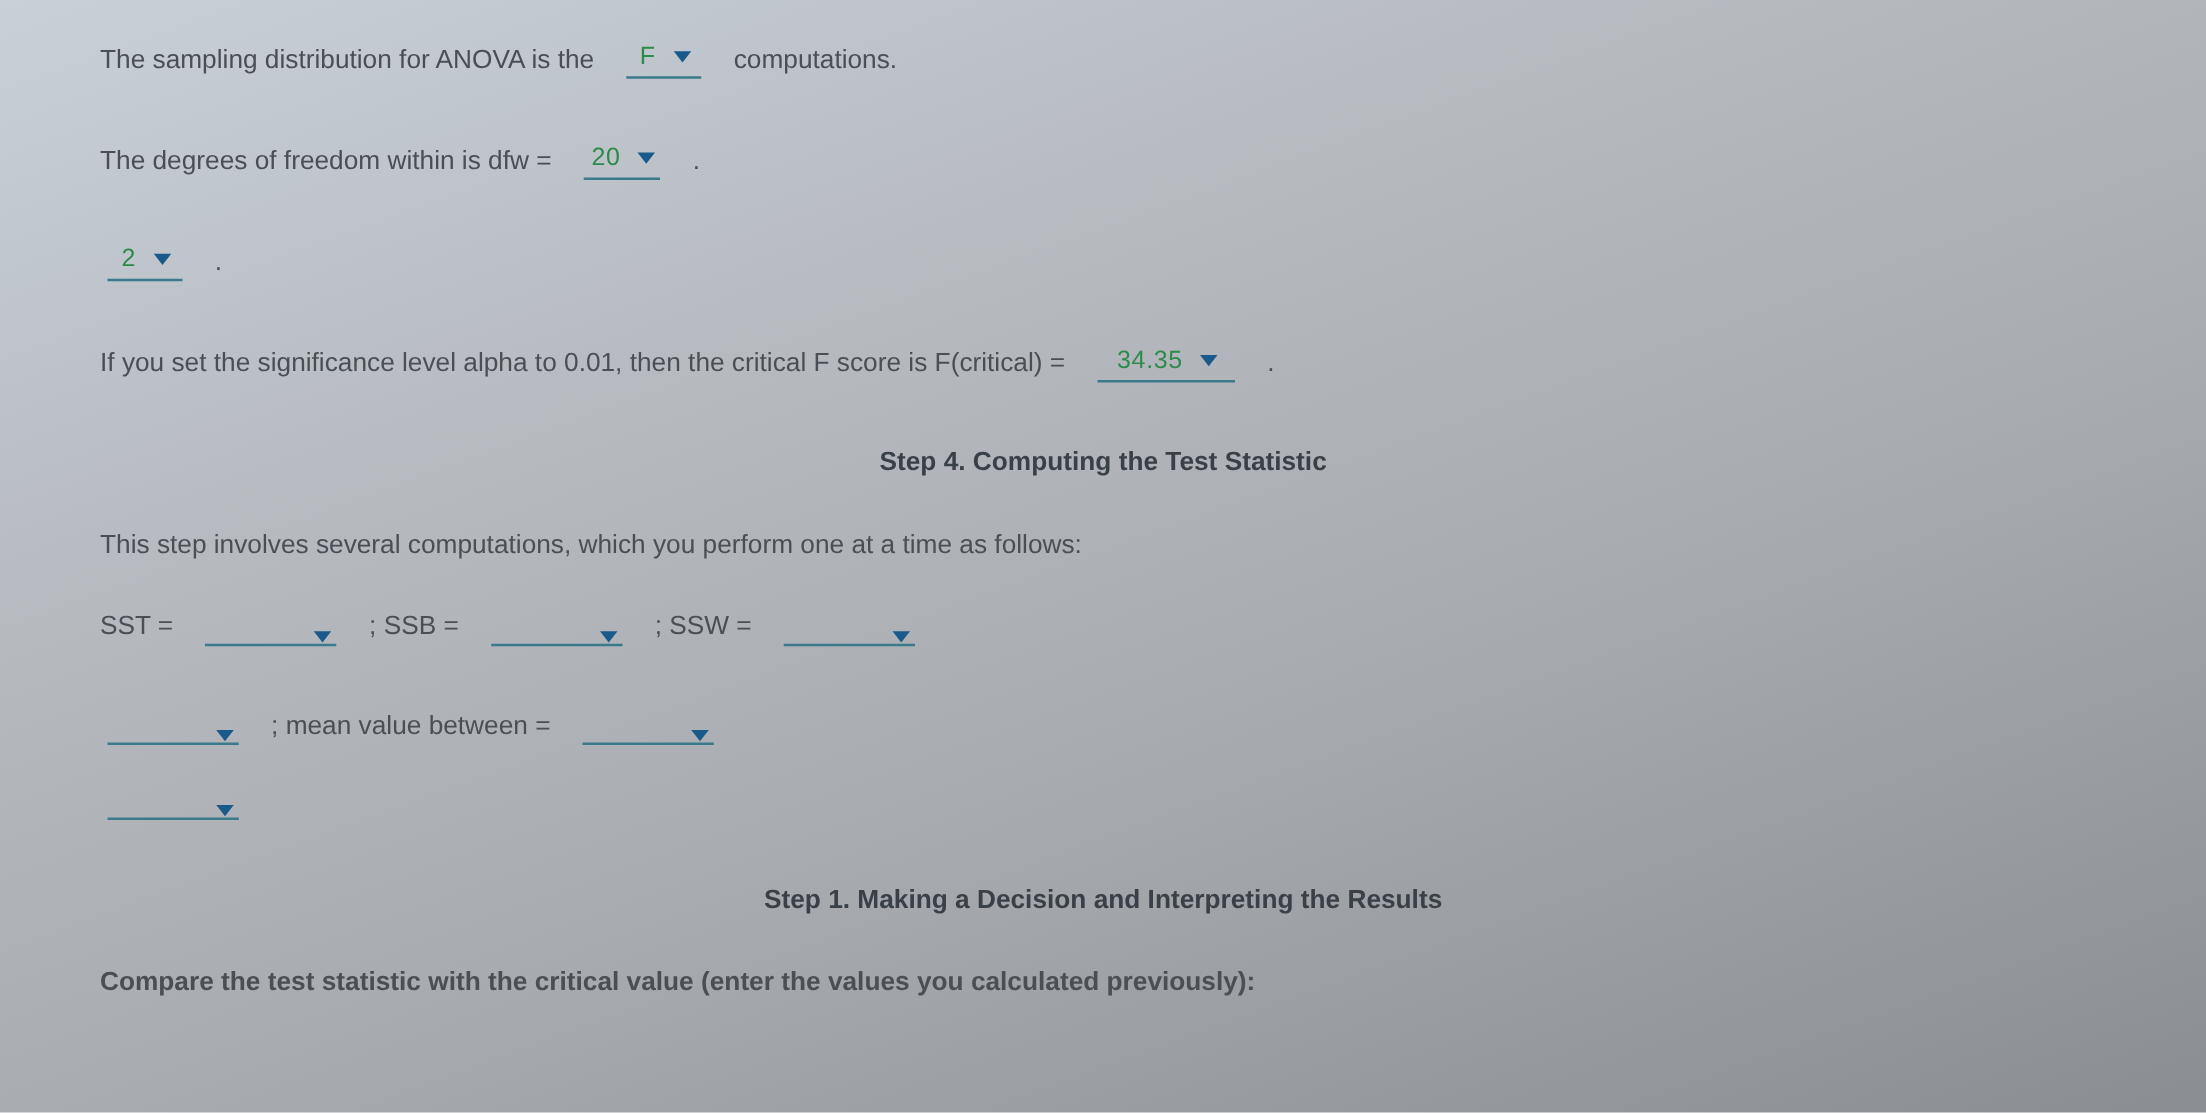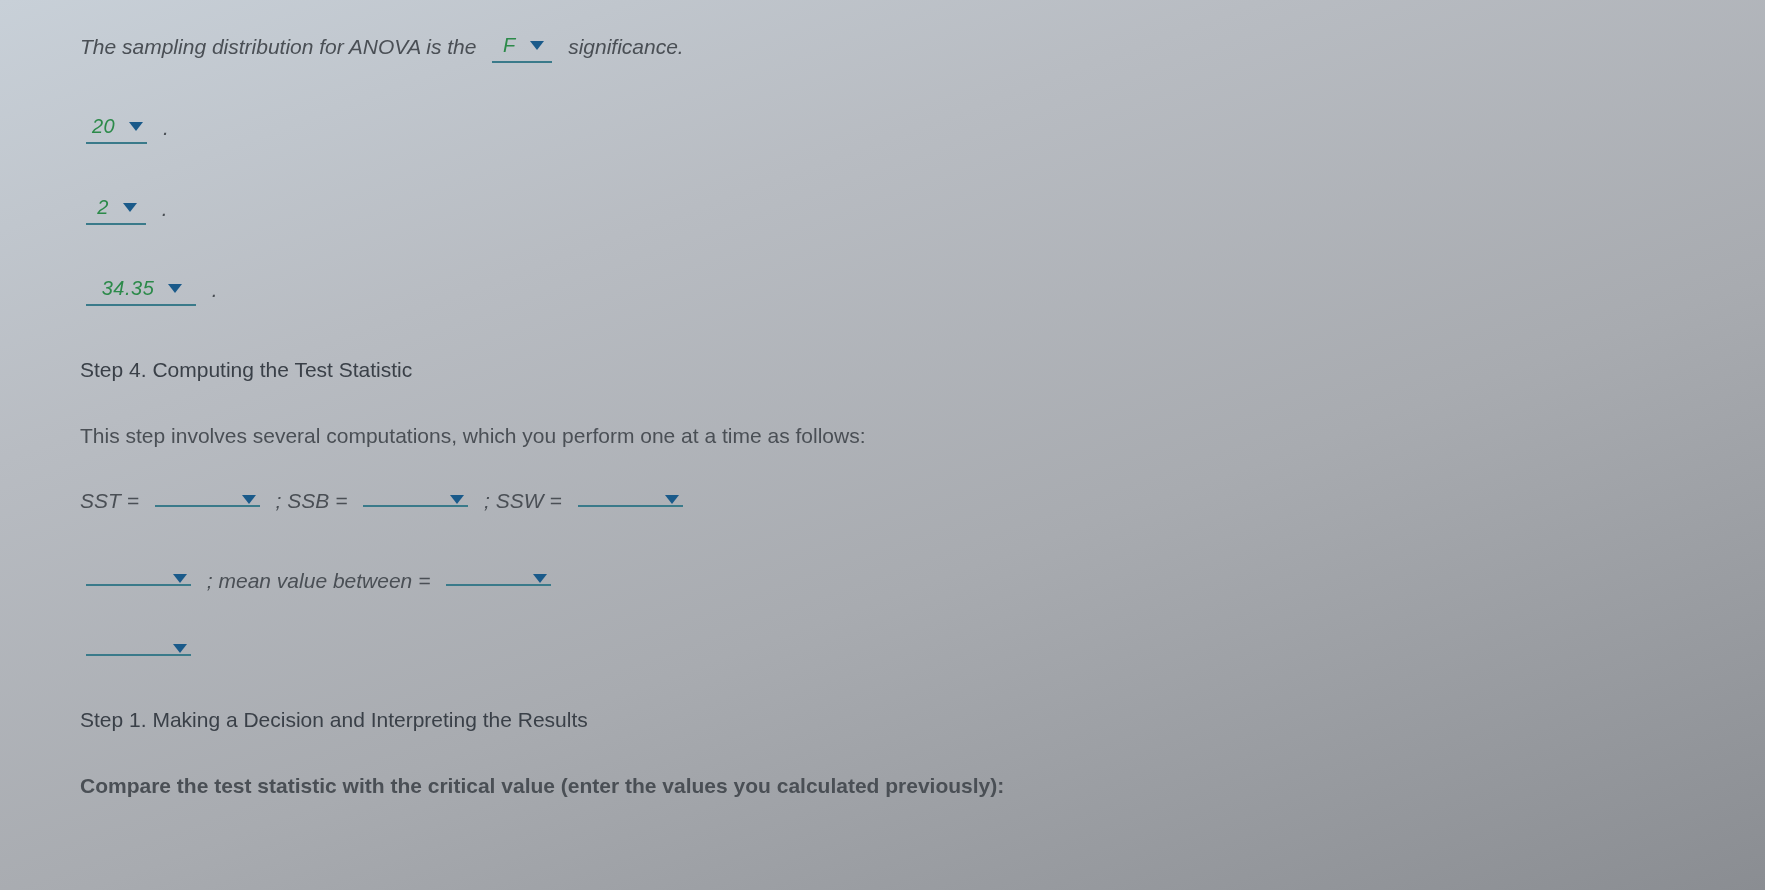--- a/index.html
+++ b/index.html
@@ -14,24 +14,23 @@
       height: 890px;
       padding: 30px 80px;
       color: #4a4f55;
       font-size: 21px;
       line-height: 1.5;
       overflow: hidden;
     }
     .line {
       margin-bottom: 48px;
       display: flex;
-      align-items: center;
+      align-items: flex-end;
       flex-wrap: wrap;
-      gap: 4px;
-      font-style: italic;
+      gap: 14px;
     }
     .text {
       white-space: pre;
     }
     .dropdown {
       display: inline-flex;
       align-items: center;
       border-bottom: 2px solid #3a7a8a;
       padding: 0 4px 1px 6px;
       margin: 0 6px;
@@ -57,64 +56,67 @@
     .dd-caret {
       width: 0;
       height: 0;
       border-left: 7px solid transparent;
       border-right: 7px solid transparent;
       border-top: 9px solid #1a5a8a;
       display: inline-block;
       flex-shrink: 0;
     }
     .step-heading {
-      font-weight: normal;
+      font-weight: bold;
       color: #3a4048;
       font-size: 21px;
       margin-bottom: 34px;
       margin-top: 4px;
+      text-align: center;
     }
     .para {
       margin-bottom: 34px;
       color: #4a4f55;
     }
     .last {
       margin-bottom: 8px;
       font-weight: bold;
     }
   </style>
 </head>
 <body>
 
 <div class="line">
   <span class="text">The sampling distribution for ANOVA is the </span>
   <span class="dropdown">
     <span class="dd-value">F</span>
     <span class="dd-caret"></span>
   </span>
-  <span class="text"> significance.</span>
+  <span class="text"> computations.</span>
 </div>
 
 <div class="line">
+  <span class="text">The degrees of freedom within is dfw = </span>
   <span class="dropdown">
     <span class="dd-value">20</span>
     <span class="dd-caret"></span>
   </span>
   <span class="text"> .</span>
 </div>
 
 <div class="line">
   <span class="dropdown">
     <span class="dd-value">2</span>
     <span class="dd-caret"></span>
   </span>
   <span class="text"> .</span>
 </div>
 
 <div class="line">
+  <span class="text">If you set the significance level alpha to 0.01, then the critical F score is F(critical) = </span>
   <span class="dropdown wide">
     <span class="dd-value">34.35</span>
     <span class="dd-caret"></span>
   </span>
   <span class="text"> .</span>
 </div>
 
 <div class="step-heading">Step 4. Computing the Test Statistic</div>
 <div class="para">This step involves several computations, which you perform one at a time as follows:</div>
 

